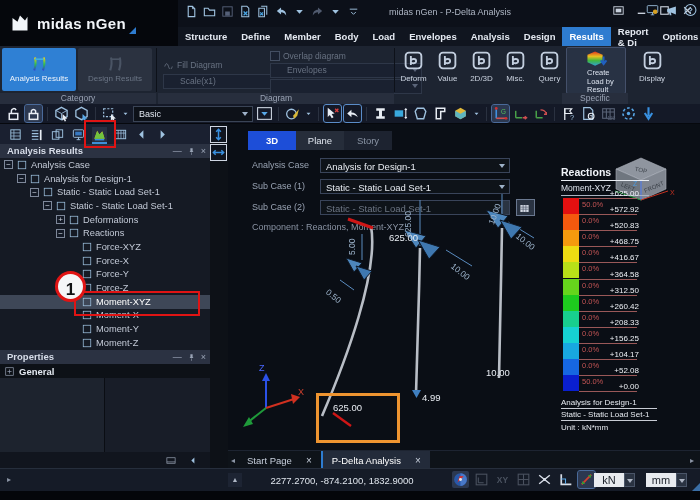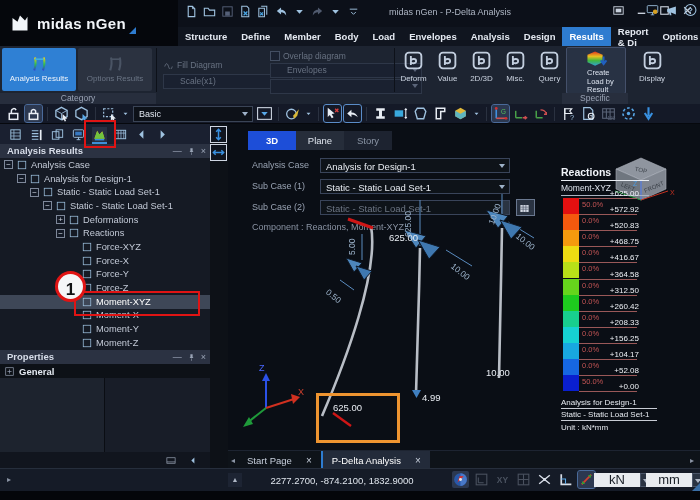--- a/index.html
+++ b/index.html
@@ -127,21 +127,21 @@
   #statusbar{left:0;top:468px;width:700px;height:23px;background:#151b27;border-top:1px solid #262e3c;}
   #sb-left{position:absolute;left:7px;top:6px;font-size:8px;color:#8a94a4;}
   #sb-up{position:absolute;left:228px;top:4px;width:14px;height:14px;background:#1d2433;color:#aeb6c4;font-size:7px;text-align:center;line-height:14px;}
   #sb-coords{position:absolute;left:252px;top:6px;width:180px;font-size:9.5px;color:#e0e6ee;text-align:center;}
   #sb-icons{position:absolute;left:452px;top:2px;display:flex;gap:4px;align-items:center;}
   #sb-icons .ic{width:17px;height:17px;border-radius:2px;}
   #sb-icons .ic.active{background:#2c3850;}
   #sb-icons .ic.boxed{outline:1px solid #4a6a9a;background:#2c3850;}
   #sb-icons .ic.dim{opacity:.45;}
   .unitbox{position:absolute;top:4px;display:flex;align-items:center;}
-  .unitbox .uval{width:46px;height:14px;background:#e8ebef;color:#1a2028;font-size:13px;text-align:center;line-height:14px;}
+  .unitbox .uval{width:30px;height:14px;background:#e8ebef;color:#1a2028;font-size:11px;text-align:center;line-height:14px;}
   .unitbox .ubtn{width:11px;height:14px;background:#2a3342;border:1px solid #4a5568;box-sizing:border-box;position:relative;}
   .unitbox .ubtn:after{content:"";position:absolute;left:2px;top:5px;border-left:3px solid transparent;border-right:3px solid transparent;border-top:4px solid #aeb6c4;}
   #corner{left:692px;top:483px;width:0;height:0;border-left:8px solid transparent;border-bottom:8px solid #3a6ea5;z-index:5;}
   #bottomstrip{left:0;top:491px;width:700px;height:9px;background:#04060a;}
 </style>
 </head>
 <body>
 
 <div id="app">
 
@@ -251,21 +251,21 @@
               <path d="M17 18c2-6 2-12 1-16" stroke="url(#arg)" stroke-width="2.6" fill="none"></path>
               <path d="M7 4h11" stroke="#40b0e0" stroke-width="2"></path>
             </svg></span>
         <span class="lb">Analysis Results</span>
       </div>
       <div class="catbtn off">
         <span class="ic"><svg viewBox="0 0 24 20">
               <path d="M6 18C8 12 8 6 7 2M17 18c2-6 2-12 1-16" stroke="#4a5464" stroke-width="2.6" fill="none"></path>
               <path d="M7 4h11" stroke="#4a5464" stroke-width="2"></path>
             </svg></span>
-        <span class="lb">Options Results</span>
+        <span class="lb">Design Results</span>
       </div>
     </div>
     <div class="vsep" style="left:156px"></div>
     <span class="ic" style="position:absolute;left:163px;top:13px;width:11px;height:10px"><svg viewBox="0 0 16 16">
           <path d="M2 12c2-6 4-6 6 0s4 6 6 0" fill="none" stroke="#687282" stroke-width="1.4"></path>
         </svg></span>
     <div class="dgl" style="left:177px;top:14px">Fill Diagram</div>
     <div class="dsel" style="left:163px;top:28px;width:96px"><span>Scale(x1)</span><span class="dar"></span></div>
     <span class="chk" style="left:270px;top:5px"></span>
     <div class="dgl" style="left:283px;top:5px">Overlap diagram</div>
@@ -327,20 +327,21 @@
       <span class="lb">Create Load by Result</span>
     </div>
     <div id="displaybtn">
       <span class="ic"><svg viewBox="0 0 16 16">
             <rect x="2" y="2" width="12" height="12" rx="2.5" fill="none" stroke="#c2cede" stroke-width="1.4"></rect>
             <path d="M6 4.5v7M6 8.2c.5-1.9 4-1.8 4 .2 0 2.1-3.5 2.2-4 .5" fill="none" stroke="#c2cede" stroke-width="1.4"></path>
           </svg></span>
       <span class="lb">Display</span>
     </div>
     <div class="gstrip" style="left:0;width:156px">Category</div>
+    <div class="gstrip" style="left:158px;width:236px">Diagram</div>
     <div class="gstrip" style="left:562px;width:66px">Specific</div>
   </div>
 
   <div id="vtoolbar" class="abs">
       <span class="ic ti"><svg viewBox="0 0 16 16">
           <rect x="4" y="8" width="8" height="5.5" fill="none" stroke="#e8edf4" stroke-width="1.4"></rect>
           <path d="M6 8V5.5a2.3 2.3 0 0 1 4.4-.7" fill="none" stroke="#e8edf4" stroke-width="1.4"></path>
         </svg></span>
       <span class="ic ti active"><svg viewBox="0 0 16 16">
           <rect x="4" y="8" width="8" height="5.5" fill="none" stroke="#e8edf4" stroke-width="1.4"></rect>

